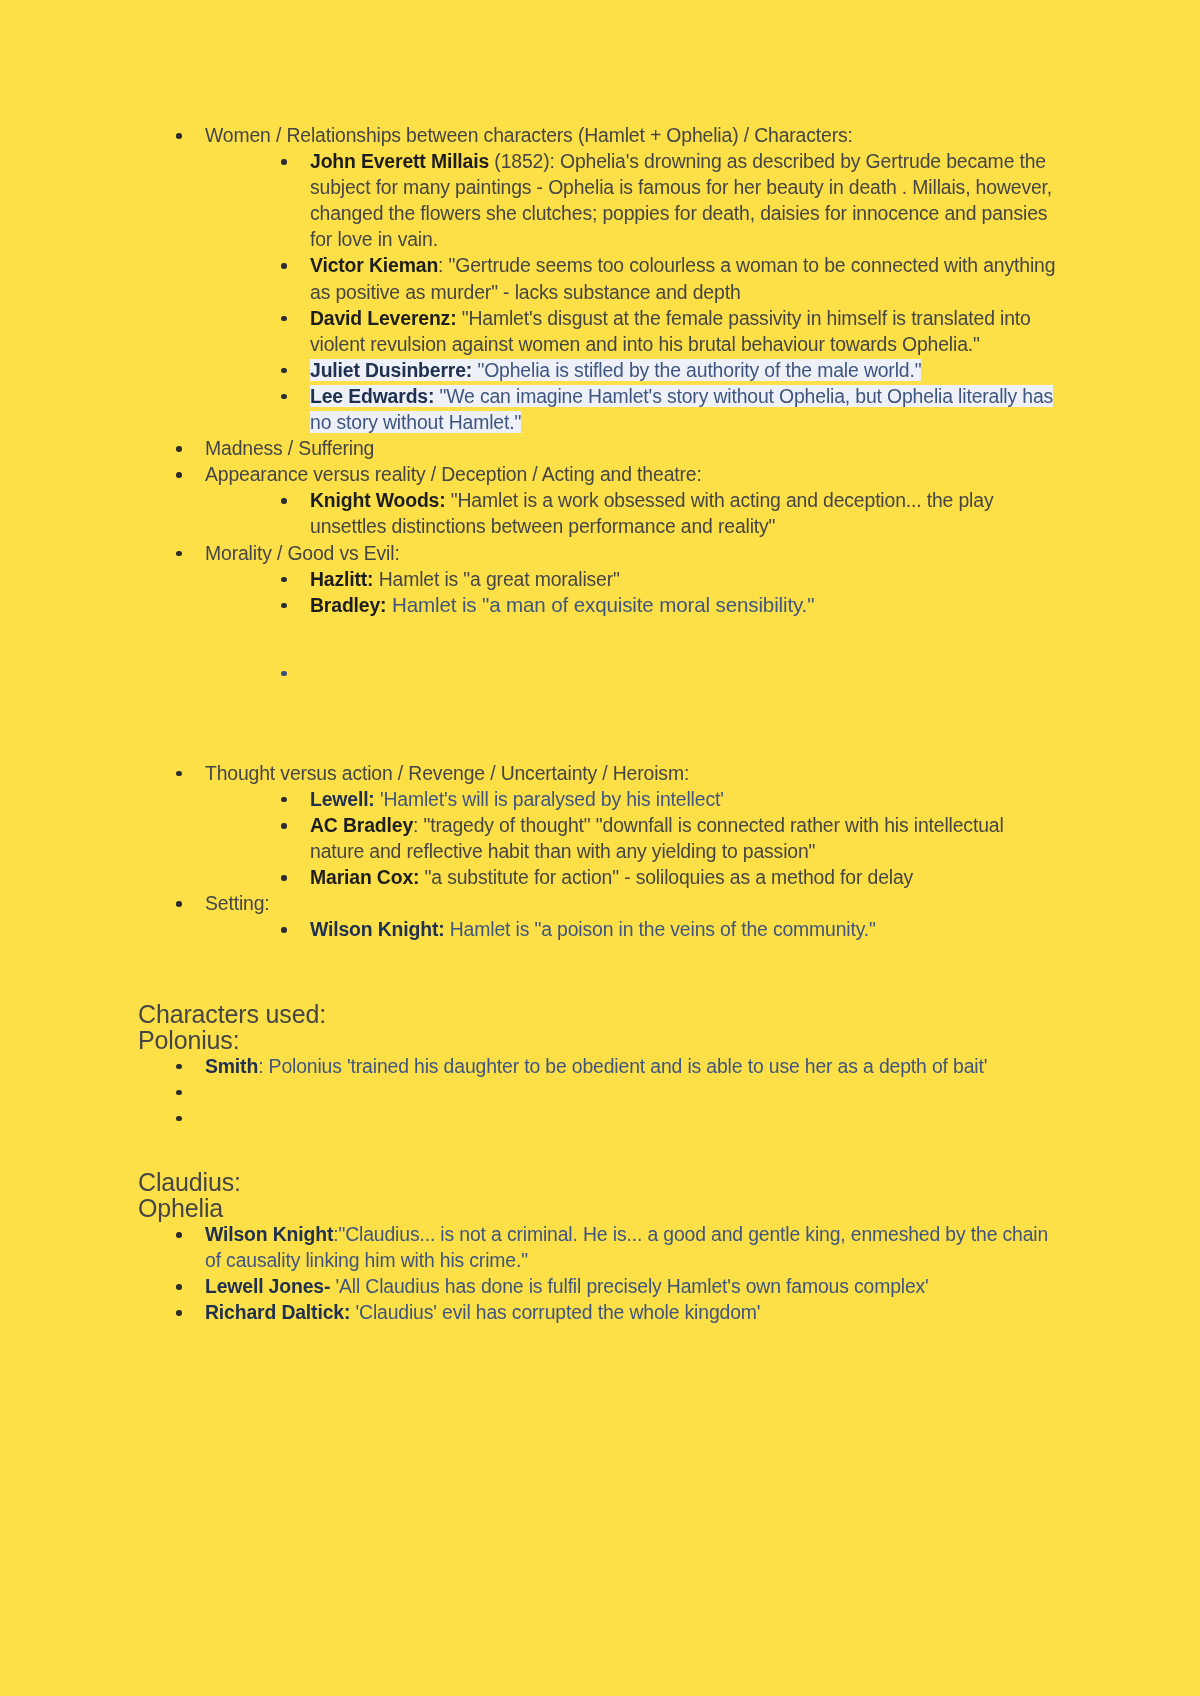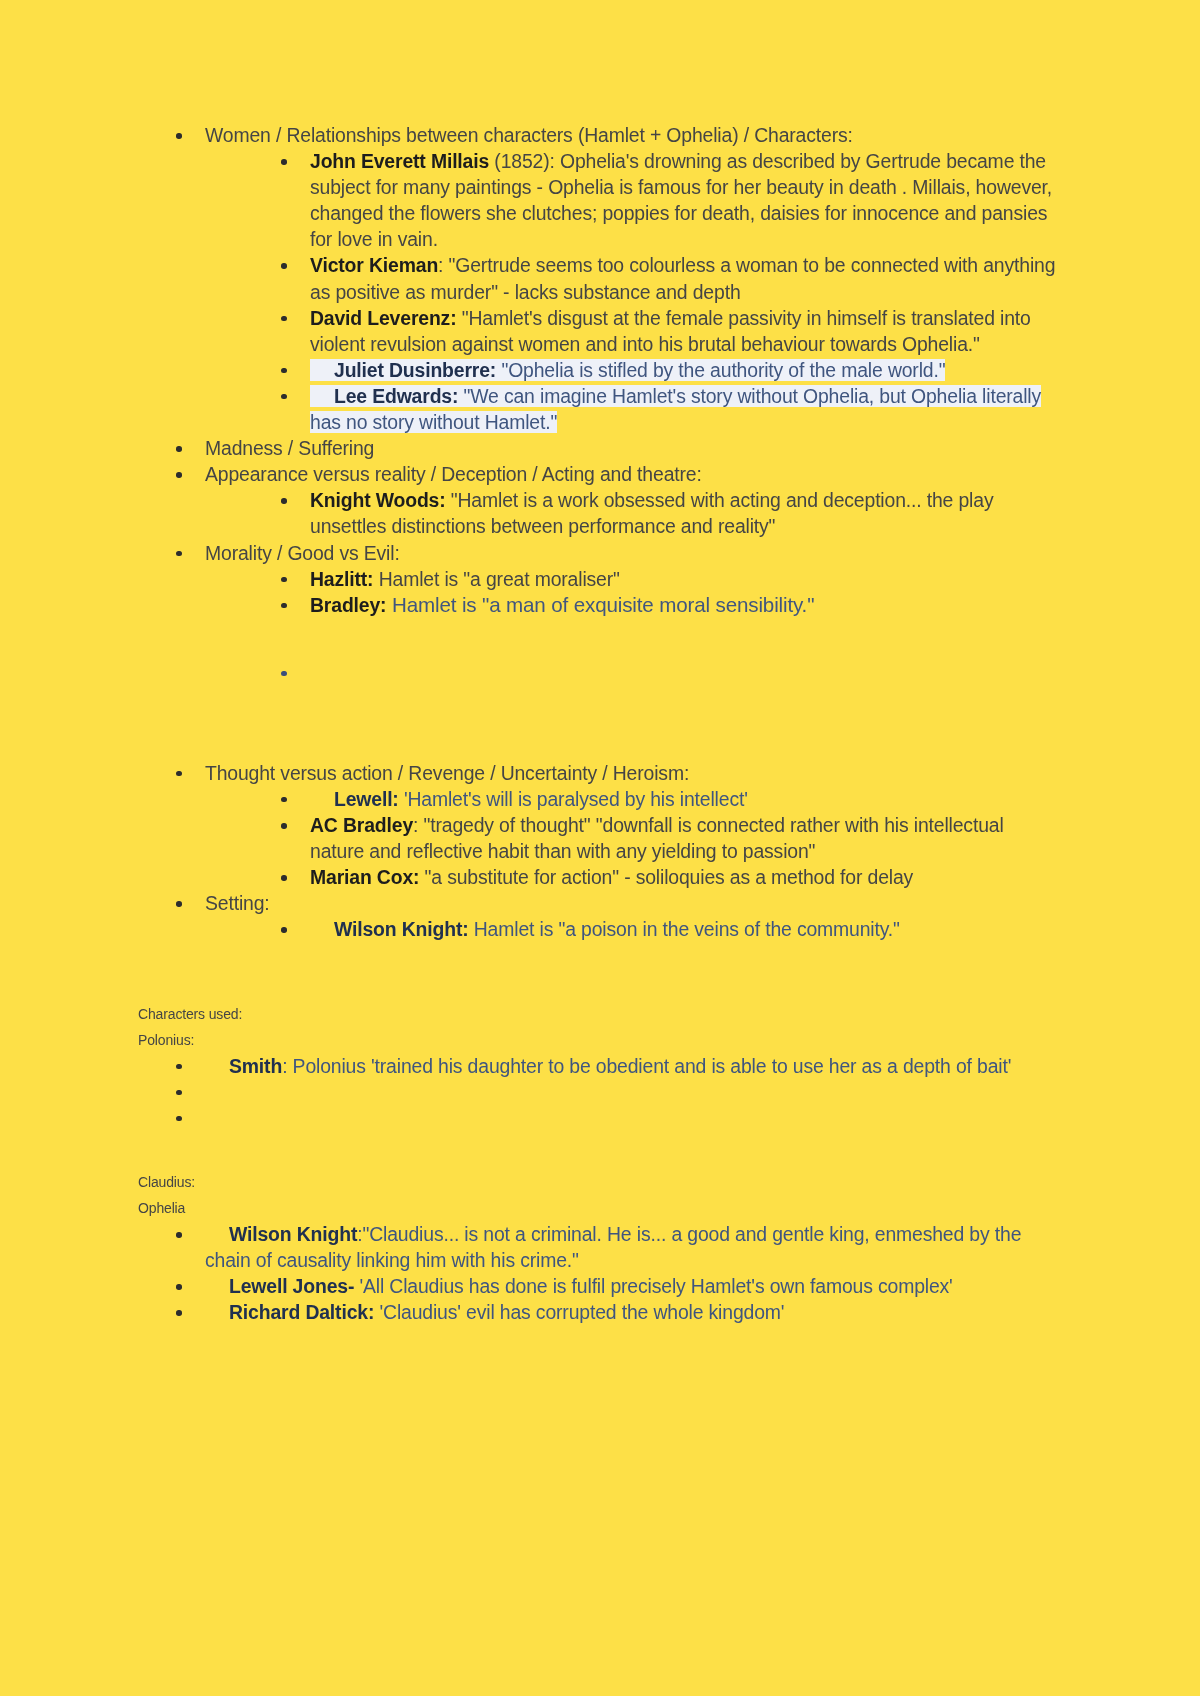--- a/index.html
+++ b/index.html
@@ -50,32 +50,32 @@
     border-radius: 50%;
     background: #2d2d2d;
   }
   li.item.blue-bullet::before { background: #3c4f7a; }
   li.item.empty { min-height: 26.1px; }
 
   
   ul.lvl2 > li.item { font-size: 19.4px; line-height: 26.1px; }
 
   
-  .nm { font-weight: bold; color: #20304f; padding-left: 24px; }
+  .nm { font-weight: bold; color: #20304f; }
   .nm-dark { font-weight: bold; color: #1d1d1d; }
   .grey { color: #454545; }
   .blue { color: #3f557f; }
   .blue-lg { color: #41567f; font-size: 20.6px; }
 
   .hl { background: #eef1f8; }
 
   
   p.plain {
     margin: 0;
-    font-size: 14px;
+    font-size: 25px;
     line-height: 26.1px;
     letter-spacing: -0.15px;
     color: #454545;
   }
   .sp-38 { height: 38px; }
   .sp-58 { height: 58px; }
   .sp-74 { height: 74px; }
 </style>
 </head>
 <body>

